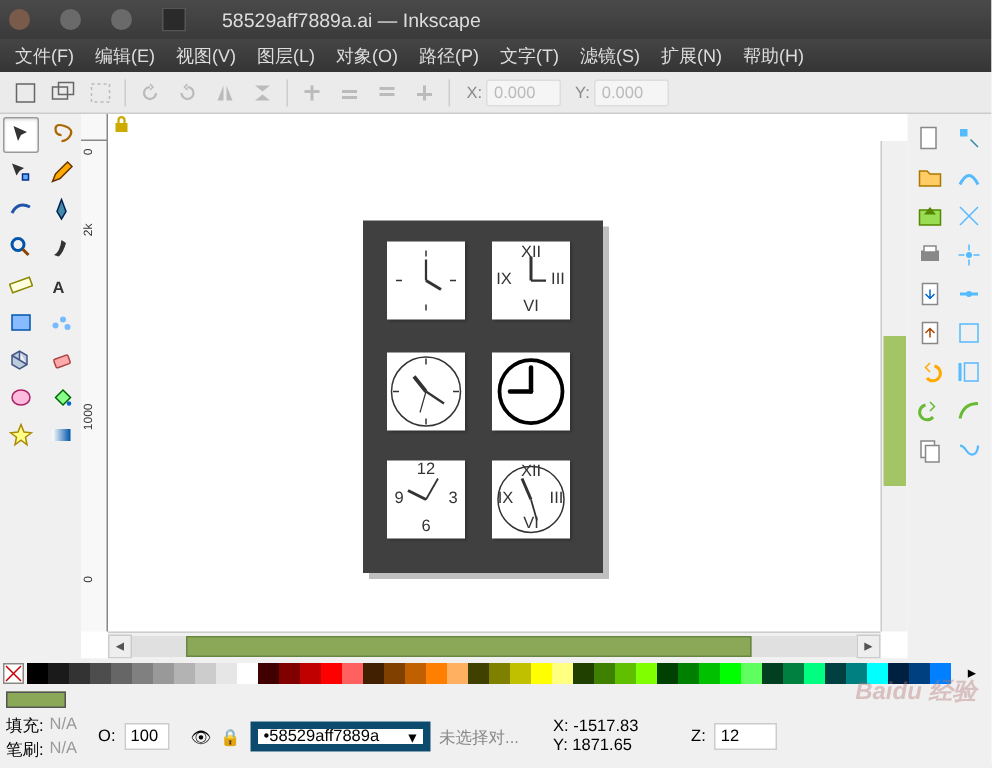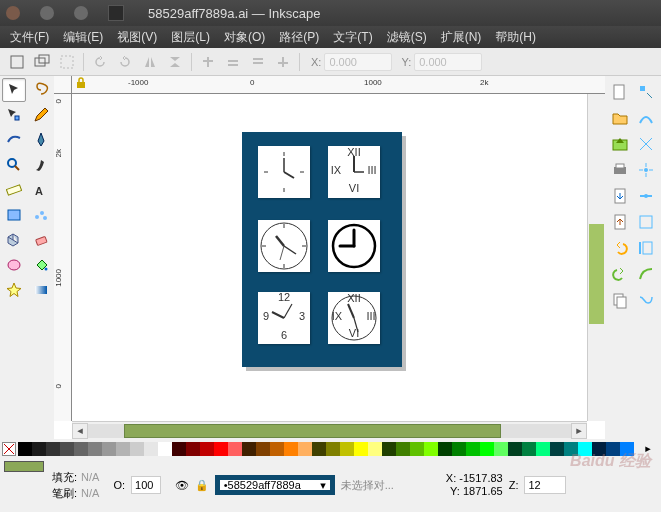--- a/index.html
+++ b/index.html
@@ -14,35 +14,35 @@
 .title-text{color:#ddd;font-size:13px;margin-left:4px}
 
 .menubar{height:22px;background:linear-gradient(#454545,#353535);display:flex;align-items:center;padding:0 4px;gap:2px}
 .menu-item{color:#ddd;padding:2px 6px;font-size:12px;cursor:pointer}
 
 .toolbar1{height:28px;background:#ebebeb;border-bottom:1px solid #ccc;display:flex;align-items:center;padding:0 6px;gap:3px}
 .tb-btn{width:22px;height:22px;display:flex;align-items:center;justify-content:center;color:#888;border-radius:2px}
 .tb-btn.enabled{color:#444}
 .tb-sep{width:1px;height:18px;background:#ccc;margin:0 2px}
 .coord-lbl{color:#888;margin-left:6px}
-.coord-box{width:68px;height:18px;border:1px solid #ddd;background:#f5f5f5;color:#bbb;padding:0 4px;display:flex;align-items:center;border-radius:2px}
+.coord-box{width:50px;height:18px;border:1px solid #ddd;background:#f5f5f5;color:#bbb;padding:0 4px;display:flex;align-items:center;border-radius:2px}
 
 .workspace{position:absolute;top:76px;left:0;right:0;bottom:73px;display:flex}
 
 .toolbox{width:28px;background:#f0f0f0;display:flex;flex-direction:column;align-items:center;padding-top:2px;gap:1px}
 .tool{width:24px;height:24px;display:flex;align-items:center;justify-content:center;border:1px solid transparent;border-radius:2px}
 .tool.active{background:#fff;border:1px solid #999;box-shadow:inset 0 1px 2px rgba(0,0,0,.15)}
 
 .canvas-area{flex:1;position:relative;background:#fff}
 .ruler-h{position:absolute;top:0;left:18px;right:0;height:18px;background:#f8f8f8;border-bottom:1px solid #888;overflow:hidden;font-size:8px}
 .ruler-v{position:absolute;top:18px;left:0;bottom:18px;width:18px;background:#f8f8f8;border-right:1px solid #888}
 .ruler-corner{position:absolute;top:0;left:0;width:18px;height:18px;background:#f8f8f8;border-right:1px solid #888;border-bottom:1px solid #888}
 .lock-icon{position:absolute;top:0;left:20px;width:16px;height:16px;z-index:2}
 .canvas-view{position:absolute;top:18px;left:18px;right:18px;bottom:18px;background:#fff;overflow:hidden}
-.page{position:absolute;left:170px;top:38px;width:160px;height:235px;background:#0c4a6e;box-shadow:4px 4px 0 rgba(0,0,0,.25)}
+.page{position:absolute;left:170px;top:53px;width:160px;height:235px;background:#404040;box-shadow:4px 4px 0 rgba(0,0,0,.25)}
 .clock{position:absolute;width:52px;height:52px;background:#fff;box-shadow:1px 1px 2px rgba(0,0,0,.3)}
 .c1{left:16px;top:14px}.c2{left:86px;top:14px}
 .c3{left:16px;top:88px}.c4{left:86px;top:88px}
 .c5{left:16px;top:160px}.c6{left:86px;top:160px}
 .sb-v{position:absolute;top:18px;right:0;bottom:18px;width:18px;background:#f0f0f0;border-left:1px solid #ccc}
 .sb-h{position:absolute;bottom:0;left:18px;right:18px;height:18px;background:#f0f0f0;border-top:1px solid #ccc;display:flex;align-items:center}
 .sb-track{flex:1;background:#e0e0e0;height:14px;margin:0 0;position:relative}
 .sb-thumb{position:absolute;left:36px;right:70px;height:14px;background:#8ba858;border:1px solid #6a8644}
 .sb-btn{width:16px;height:16px;background:#eee;border:1px solid #ccc;display:flex;align-items:center;justify-content:center;color:#555}
 .green-strip{position:absolute;right:1px;top:130px;width:15px;height:100px;background:#a4c566}
@@ -50,29 +50,29 @@
 .right-docks{width:56px;background:#f0f0f0;display:flex;flex-direction:column}
 .dock-col{display:flex;flex-direction:column;gap:2px;align-items:center;padding-top:4px}
 .dock-row{display:flex;gap:2px}
 .dock-btn{width:24px;height:24px;display:flex;align-items:center;justify-content:center}
 
 .palette{position:absolute;bottom:54px;left:0;right:26px;height:19px;background:#f0f0f0;display:flex;align-items:center}
 .pal-x{width:14px;height:14px;border:1px solid #888;background:#fff;display:flex;align-items:center;justify-content:center;margin:0 2px}
 .swatch{width:14px;height:14px}
 .pal-scroll{width:26px;position:absolute;right:0;bottom:54px;height:19px;display:flex;align-items:center;justify-content:center;background:#f0f0f0}
 
-.statusbar{position:absolute;bottom:0;left:0;right:0;height:54px;display:flex;flex-direction:row}
+.statusbar{position:absolute;bottom:0;left:0;right:0;height:54px;display:flex;flex-direction:column}
 .status-row1{height:18px;display:flex;align-items:center;padding:0 4px;gap:6px}
 .status-row2{flex:1;display:flex;align-items:center;padding:0 4px;gap:6px}
 .fill-swatch{width:40px;height:11px;background:#8ba858;border:1px solid #555}
 .na{color:#999;}
 .num-box{width:30px;height:18px;border:1px solid #ccc;background:#fff;padding:0 3px;display:flex;align-items:center}
 .layer-box{flex:0 0 120px;height:20px;border:5px solid #0c4a6e;background:#fff;padding:0 4px;display:flex;align-items:center;gap:4px}
 .sel-info{color:#888;flex:0 0 70px;overflow:hidden}
-.xy-box{flex:0 0 86px;font-family:monospace;text-align:right;line-height:1.2}
+.xy-box{flex:0 0 86px;font-family:monospace;text-align:left;line-height:1.2}
 .zoom-box{width:42px;height:18px;border:1px solid #ccc;background:#fff;padding:0 3px;display:flex;align-items:center}
 .watermark{position:absolute;right:10px;bottom:40px;font-size:16px;color:rgba(180,120,120,.4);font-weight:bold;font-style:italic}
 .ruler-lbl{position:absolute;bottom:6px;font-size:8px;color:#333}
 .ruler-v .ruler-lbl{right:8px;writing-mode:vertical-lr;transform:rotate(180deg);bottom:auto}
 </style>
 </head>
 <body>
 
 <div class="titlebar">
   <span class="win-btn win-close"></span>
@@ -271,26 +271,20 @@
         </svg>
       </div>
   </div>
 
   <div class="canvas-area">
     <div class="ruler-corner"></div>
     <span class="lock-icon"><svg width="14" height="14">
           <rect x="3" y="6" width="8" height="6" fill="#ca0"></rect>
           <path d="M5 6V4a2 2 0 0 1 4 0v2" fill="none" stroke="#ca0" stroke-width="1.5"></path>
         </svg></span>
-    <div class="ruler-h">
-      <span class="ruler-lbl" style="left:56px">-1000</span>
-      <span class="ruler-lbl" style="left:178px">0</span>
-      <span class="ruler-lbl" style="left:292px">1000</span>
-      <span class="ruler-lbl" style="left:408px">2k</span>
-    </div>
     <div class="ruler-v">
       <span class="ruler-lbl" style="top:5px">0</span>
       <span class="ruler-lbl" style="top:55px">2k</span>
       <span class="ruler-lbl" style="top:175px">1000</span>
       <span class="ruler-lbl" style="top:290px">0</span>
     </div>
     <div class="canvas-view">
       <div class="page">
         <div class="clock c1"><svg viewBox="0 0 52 52">
               <circle cx="26" cy="26" r="22" fill="#fff"></circle>

